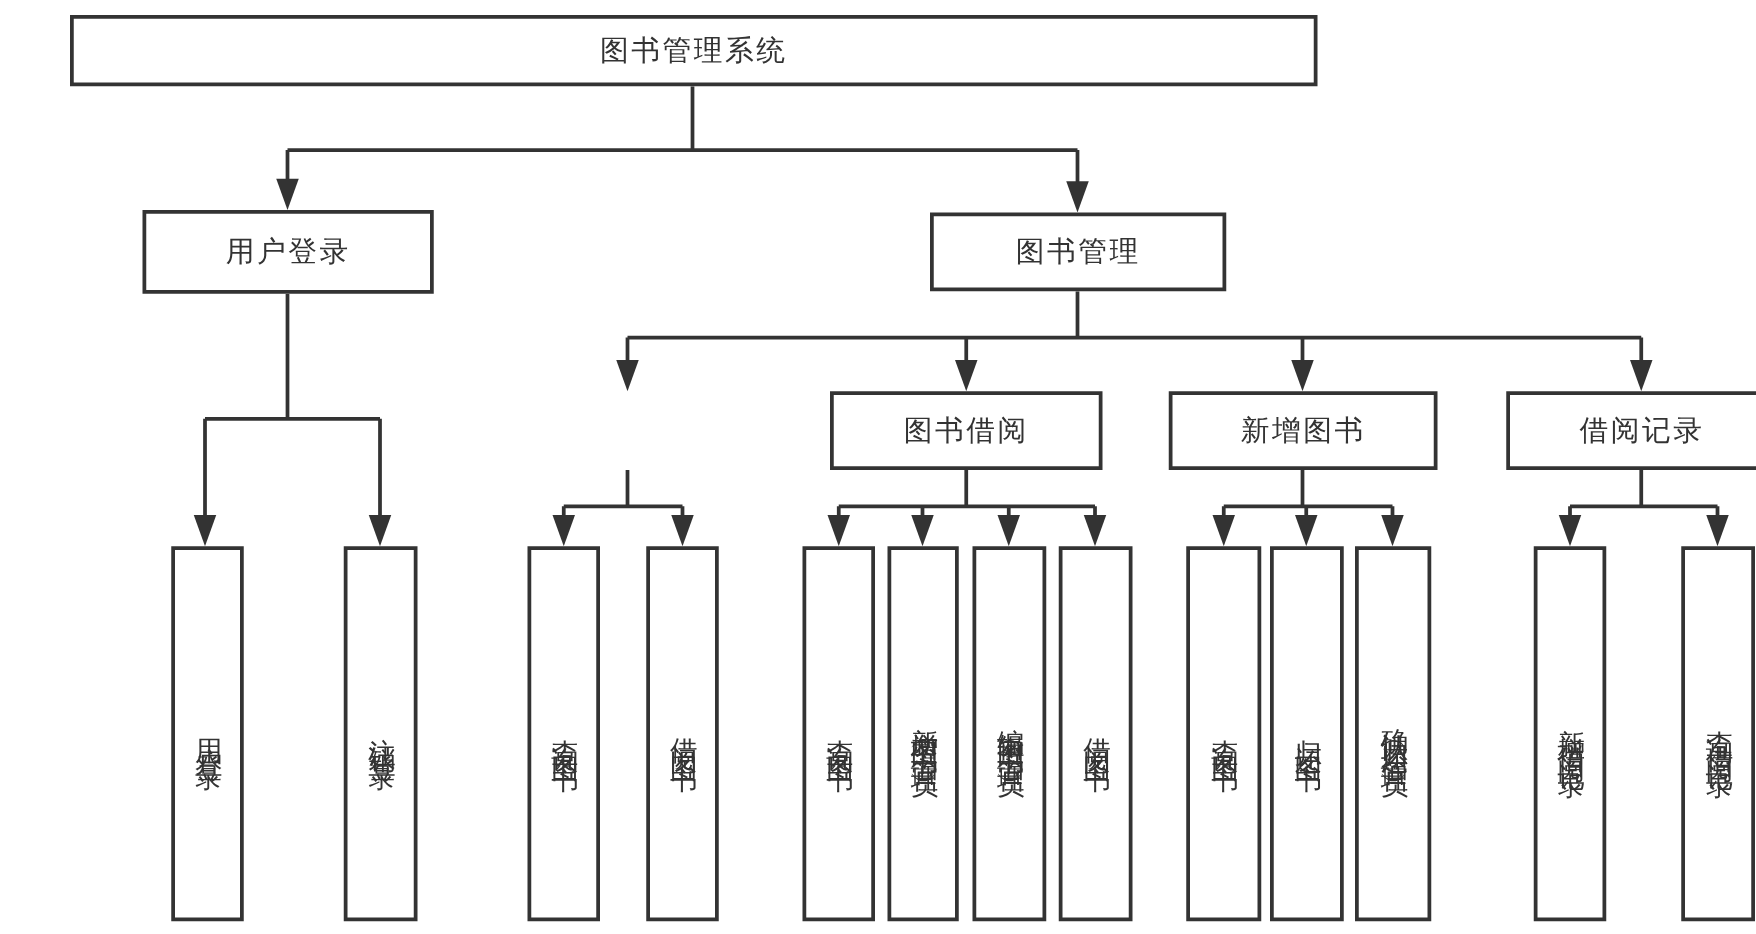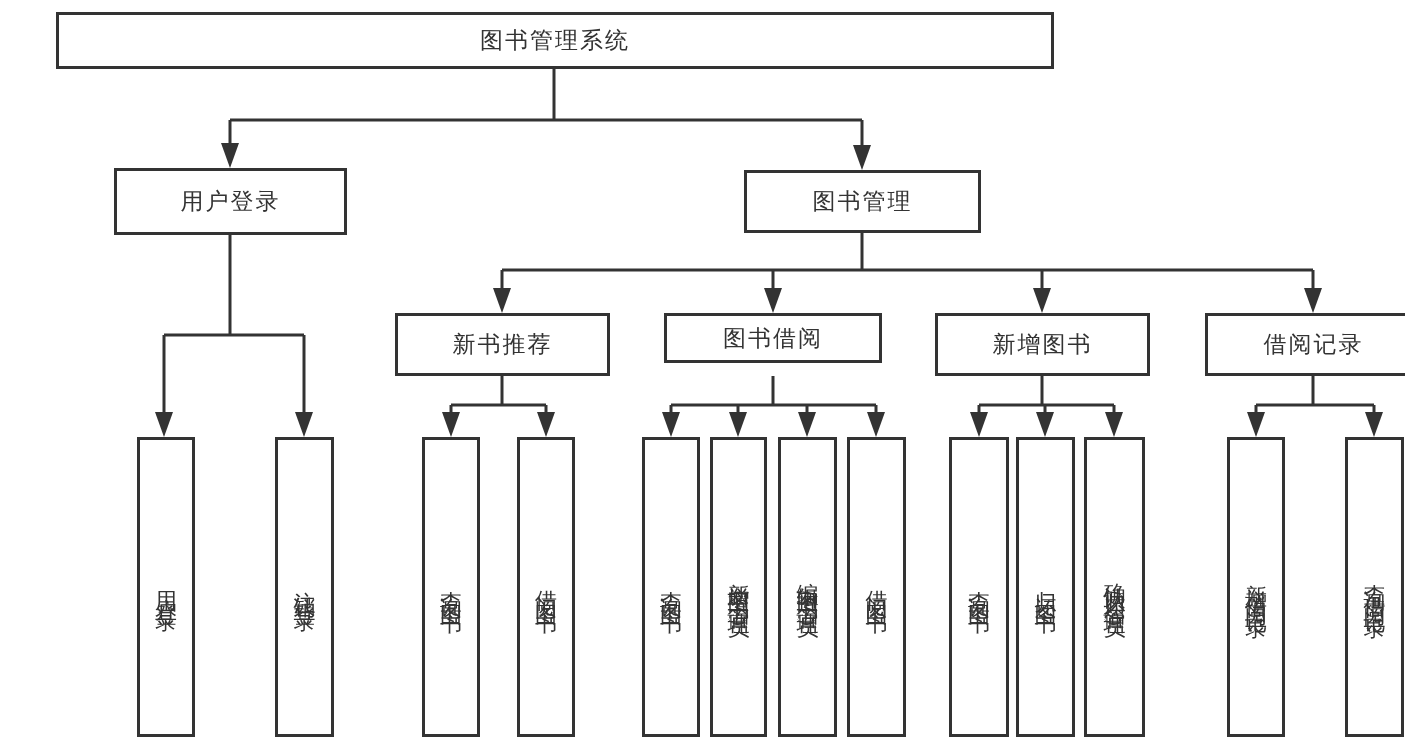--- a/index.html
+++ b/index.html
@@ -136,24 +136,21 @@
     <span class="lbl">图书管理系统</span>
   </div>
 
   <div class="node h" style="left:82px;top:168px;width:233px;height:67px">
     <span class="lbl">用户登录</span>
   </div>
   <div class="node h" style="left:712px;top:170px;width:237px;height:63px">
     <span class="lbl">图书管理</span>
   </div>
 
-  <div class="node h" style="left:363px;top:313px;width:215px;height:63px">
-    <span class="lbl">新书推荐</span>
-  </div>
-  <div class="node h" style="left:632px;top:313px;width:218px;height:50px">
+  <div class="node h" style="left:632px;top:313px;width:218px;height:63px">
     <span class="lbl">图书借阅</span>
   </div>
   <div class="node h" style="left:903px;top:313px;width:215px;height:63px">
     <span class="lbl">新增图书</span>
   </div>
   <div class="node h" style="left:1173px;top:313px;width:217px;height:63px">
     <span class="lbl">借阅记录</span>
   </div>
 
   <div class="node v" style="left:105px;top:437px;width:58px;height:300px">

